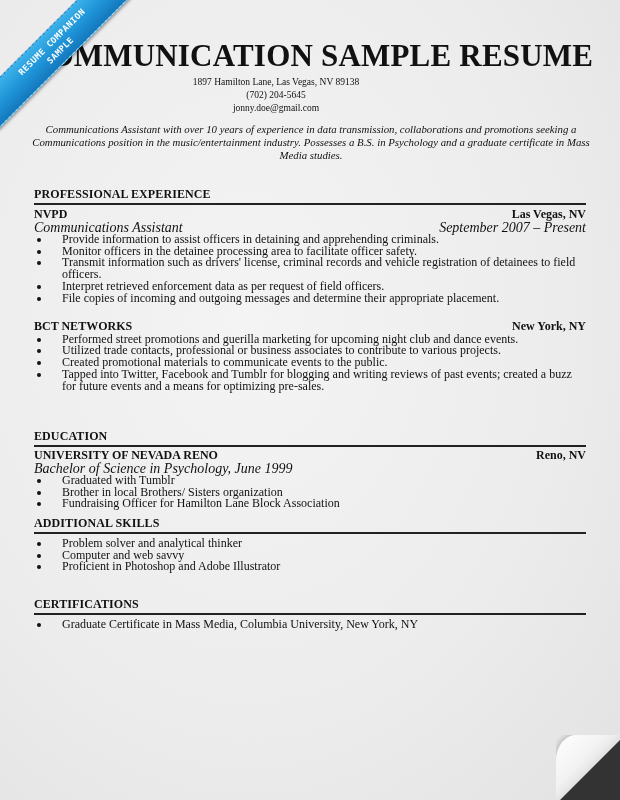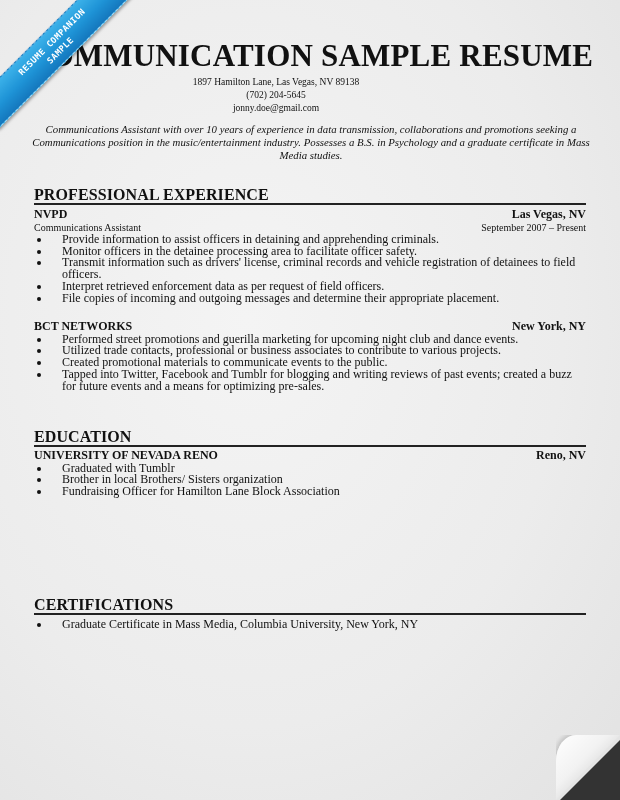--- a/index.html
+++ b/index.html
@@ -46,28 +46,28 @@
     position: absolute; left: 0; width: 552px; top: 76px; text-align: center;
     font-size: 9.5px; line-height: 13px;
   }
   .summary {
     position: absolute; left: 30px; width: 562px; top: 123px; text-align: center;
     font-style: italic; font-size: 10.8px; line-height: 13px;
   }
 
   .section { position: absolute; left: 34px; width: 552px; }
   .sec-head {
-    font-weight: bold; font-size: 16px; line-height: 17px;
+    font-weight: bold; font-size: 12px; line-height: 17px;
     border-bottom: 2px solid #222; padding-bottom: 0;
     letter-spacing: 0.1px;
   }
   .row { display: flex; justify-content: space-between; text-align: center; }
   .org { font-weight: bold; font-size: 12px; line-height: 13.5px; }
   .loc { font-weight: bold; font-size: 12px; line-height: 13.5px; }
-  .role, .dates { font-size: 10px; line-height: 12.5px; }
+  .role, .dates { font-style: italic; font-size: 14px; line-height: 12.5px; }
   ul { list-style: none; margin: 0; padding: 0; }
   li {
     position: relative; padding-left: 28px; font-size: 12px; line-height: 11.7px;
   }
   li::before {
     content: ""; position: absolute; left: 3px; top: 4px; width: 4px; height: 4px;
     border-radius: 50%; background: #111;
   }
 </style>
 </head>
@@ -119,27 +119,37 @@
     </div>
   </div>
 
   <div class="section" style="top:428px;">
     <div class="sec-head">EDUCATION</div>
     <div style="height:2px"></div>
     <div class="row">
       <span class="org">UNIVERSITY OF NEVADA RENO</span>
       <span class="loc">Reno, NV</span>
     </div>
+    <div class="role">Bachelor of Science in Psychology, June 1999</div>
     <ul>
       <li>Graduated with Tumblr</li>
       <li>Brother in local Brothers/ Sisters organization</li>
       <li>Fundraising Officer for Hamilton Lane Block Association</li>
     </ul>
   </div>
 
+  <div class="section" style="top:515px;">
+    <div class="sec-head">ADDITIONAL SKILLS</div>
+    <div style="height:4px"></div>
+    <ul>
+      <li>Problem solver and analytical thinker</li>
+      <li>Computer and web savvy</li>
+      <li>Proficient in Photoshop and Adobe Illustrator</li>
+    </ul>
+  </div>
 
   <div class="section" style="top:596px;">
     <div class="sec-head">CERTIFICATIONS</div>
     <div style="height:4px"></div>
     <ul>
       <li>Graduate Certificate in Mass Media, Columbia University, New York, NY</li>
     </ul>
   </div>
 </div>
 

